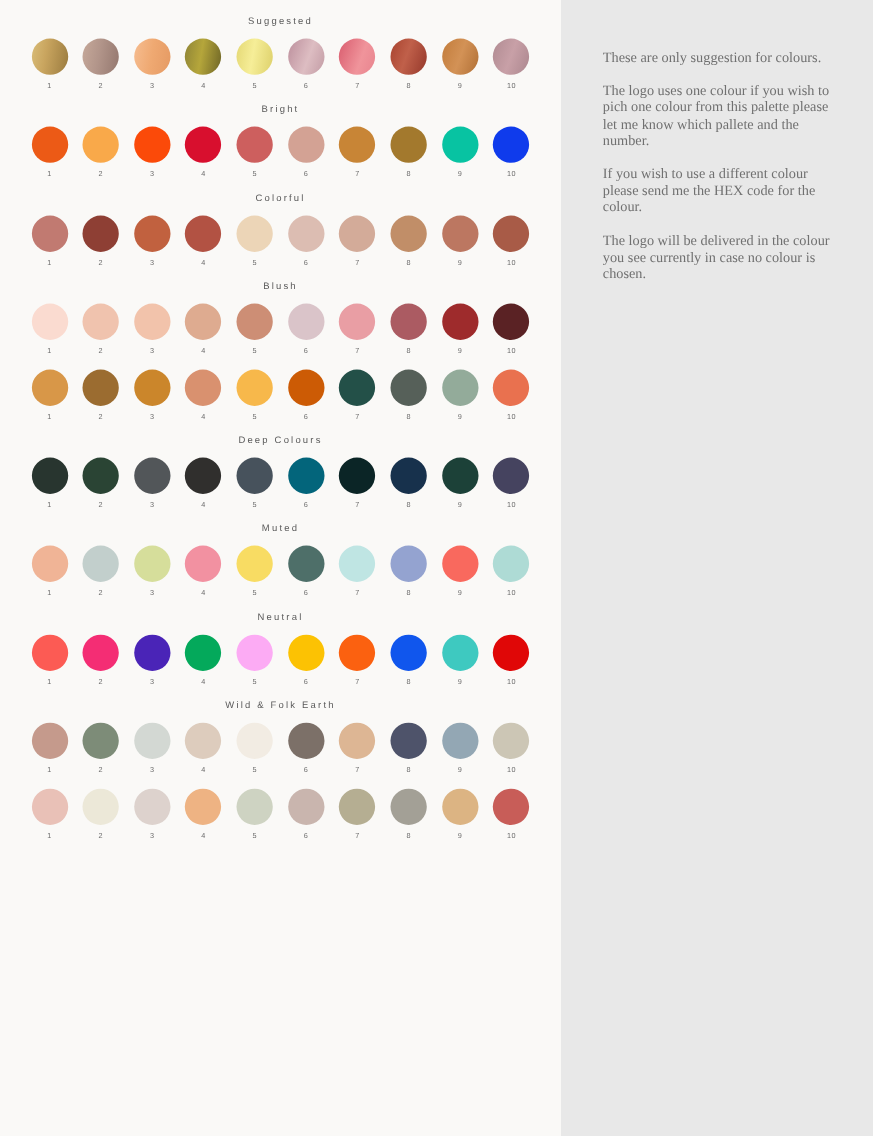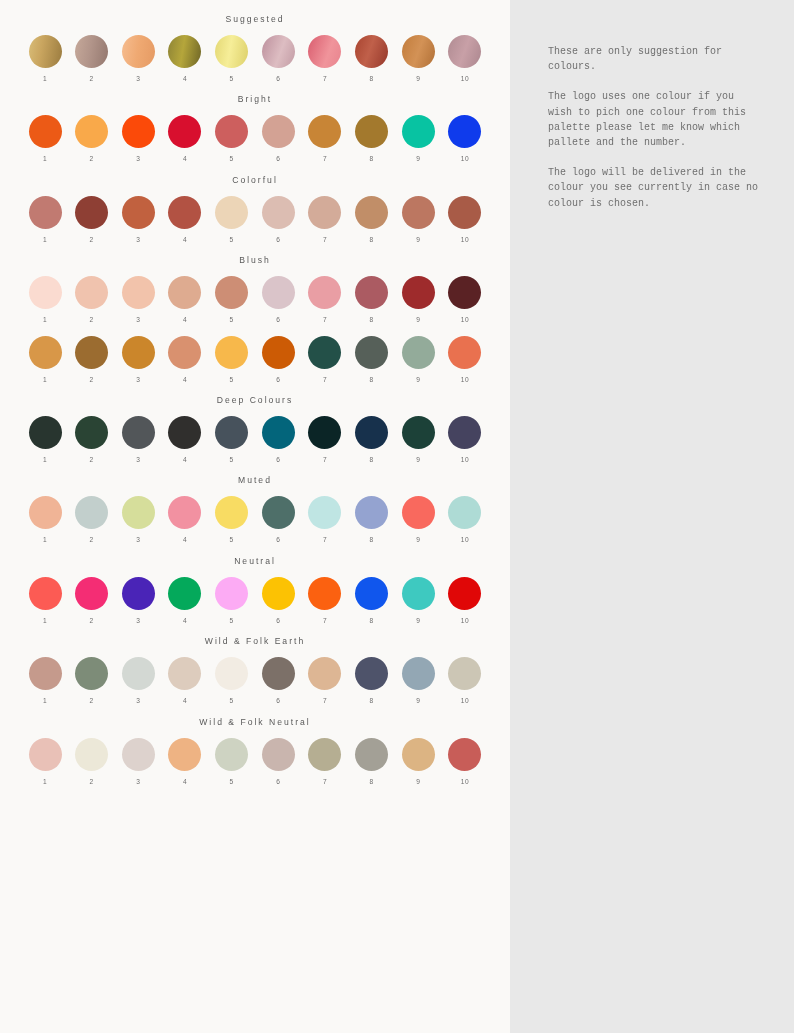--- a/index.html
+++ b/index.html
@@ -76,25 +76,25 @@
   }
   #notes-title {
     font-size: 19.5px;
     font-weight: bold;
     color: #545454;
     letter-spacing: 0.1px;
     margin: 0 0 26px 0;
     font-family: "Liberation Sans", sans-serif;
   }
   .note-para {
-    font-size: 10px;
+    font-size: 13px;
     line-height: 15.2px;
     color: #707070;
     margin: 0 0 15px 0;
-    font-family: Liberation Mono, monospace;
+    font-family: Liberation Serif, serif;
   }
 </style>
 </head>
 <body>
 
 <div id="page">
 
   <div id="palette-panel">
 
   <div class="palette-group">
@@ -495,21 +495,20 @@
             <div class="swatch-dot" style="background: rgb(147, 167, 180);"></div>
             <div class="swatch-num">9</div>
           </div>
           <div class="swatch-cell">
             <div class="swatch-dot" style="background: rgb(204, 198, 181);"></div>
             <div class="swatch-num">10</div>
           </div>
         </div>
       </div>
       <div class="palette-group">
-        <div class="group-title">Wild &amp; Folk Neutral</div>
         <div class="swatch-row">
           <div class="swatch-cell">
             <div class="swatch-dot" style="background: rgb(233, 193, 183);"></div>
             <div class="swatch-num">1</div>
           </div>
           <div class="swatch-cell">
             <div class="swatch-dot" style="background: rgb(236, 232, 216);"></div>
             <div class="swatch-num">2</div>
           </div>
           <div class="swatch-cell">
@@ -546,17 +545,18 @@
           </div>
         </div>
       </div>
     </div>
 
   <div id="notes-panel">
     <div id="notes-body">
 
     <p class="note-para">These are only suggestion for colours.</p>
         <p class="note-para">The logo uses one colour if you wish to pich one colour from this palette please let me know which pallete and the number.</p>
+        <p class="note-para">If you wish to use a different colour please send me the HEX  code for the colour.</p>
         <p class="note-para">The logo will be delivered in the colour you see currently in case no colour is chosen.</p>
       </div>
   </div>
 
 </div>
 
 </body></html>

